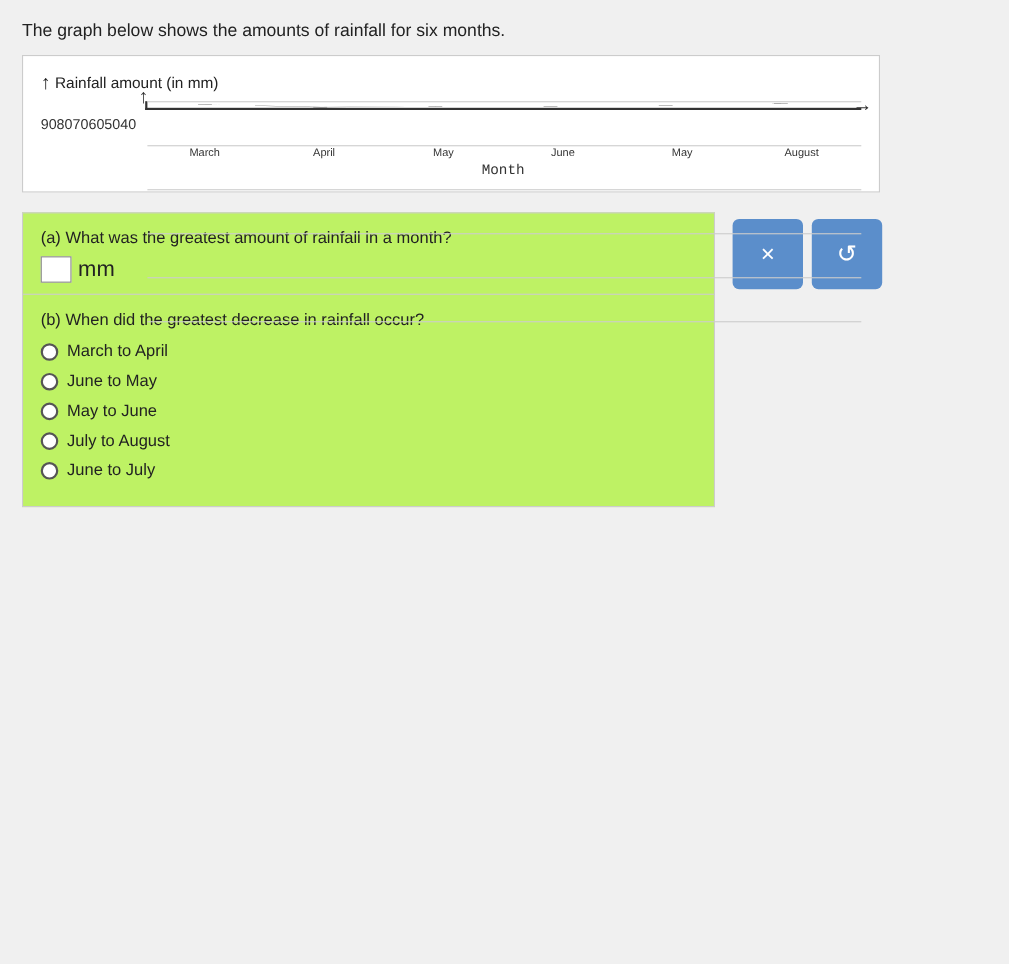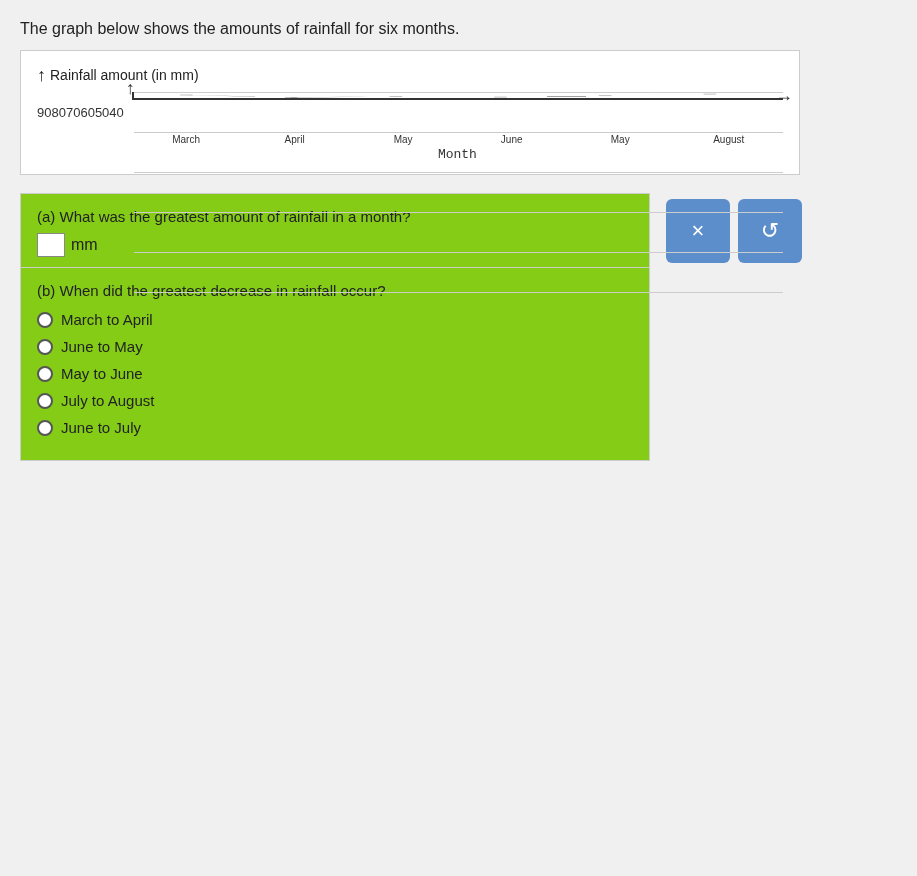--- a/index.html
+++ b/index.html
@@ -111,21 +111,21 @@
       color: #333;
     }
     
     .questions-row {
       display: flex;
       flex-direction: row;
       align-items: flex-start;
       gap: 16px;
     }
     .questions-box {
-      background: #84cc16;
+      background: #bef264;
       border: 1px solid #ccc;
       width: 630px;
       font-size: 15px;
     }
     .question-a {
       padding: 14px 16px 10px 16px;
       border-bottom: 1px solid #ccc;
     }
     .question-a-text {
       margin-bottom: 8px;
@@ -138,21 +138,21 @@
     }
     .answer-input {
       width: 28px;
       height: 24px;
       border: 1px solid #888;
       background: #fff;
       display: inline-block;
       vertical-align: middle;
     }
     .mm-label {
-      font-size: 16px;
+      font-size: 20px;
       color: #222;
     }
     .question-b {
       padding: 14px 16px 14px 16px;
     }
     .question-b-text {
       margin-bottom: 12px;
       color: #222;
     }
     .radio-option {

